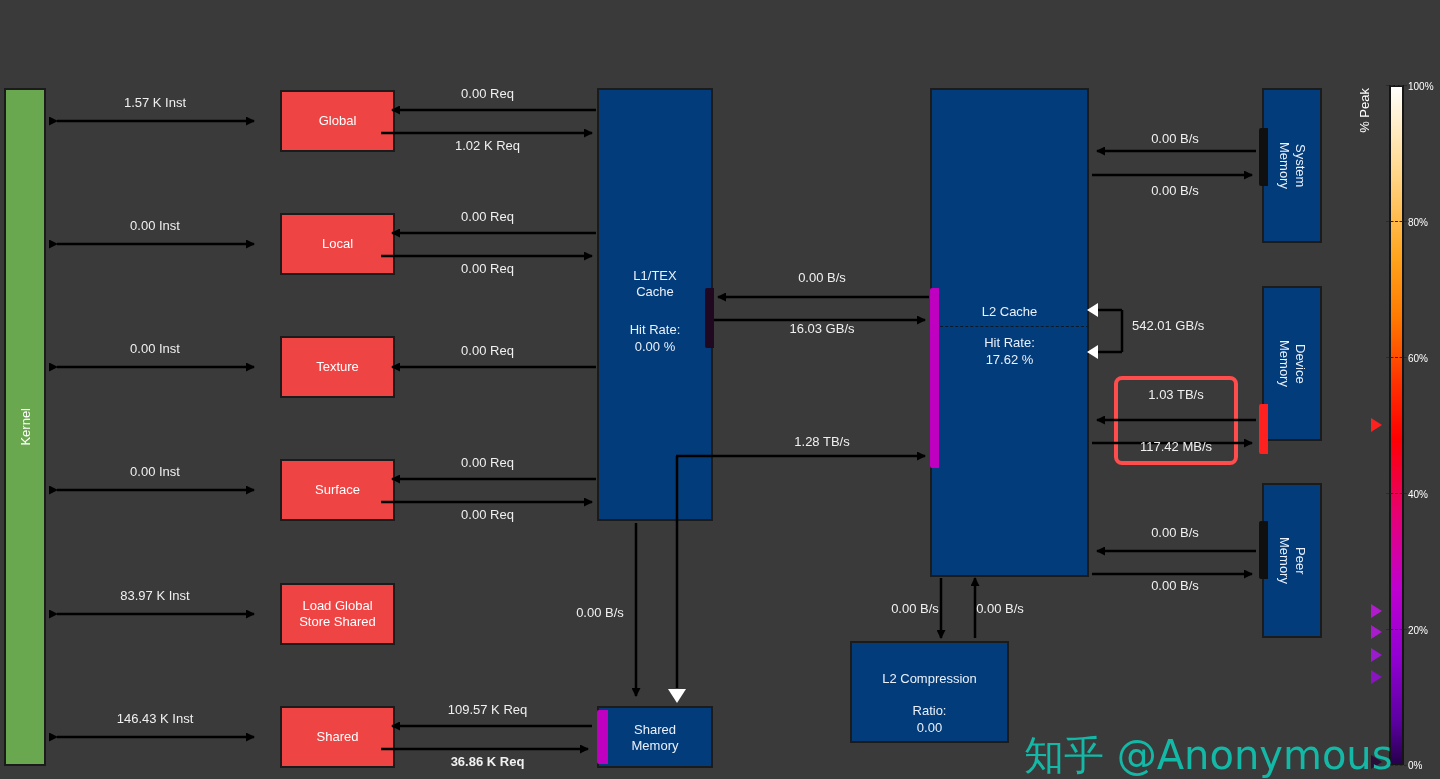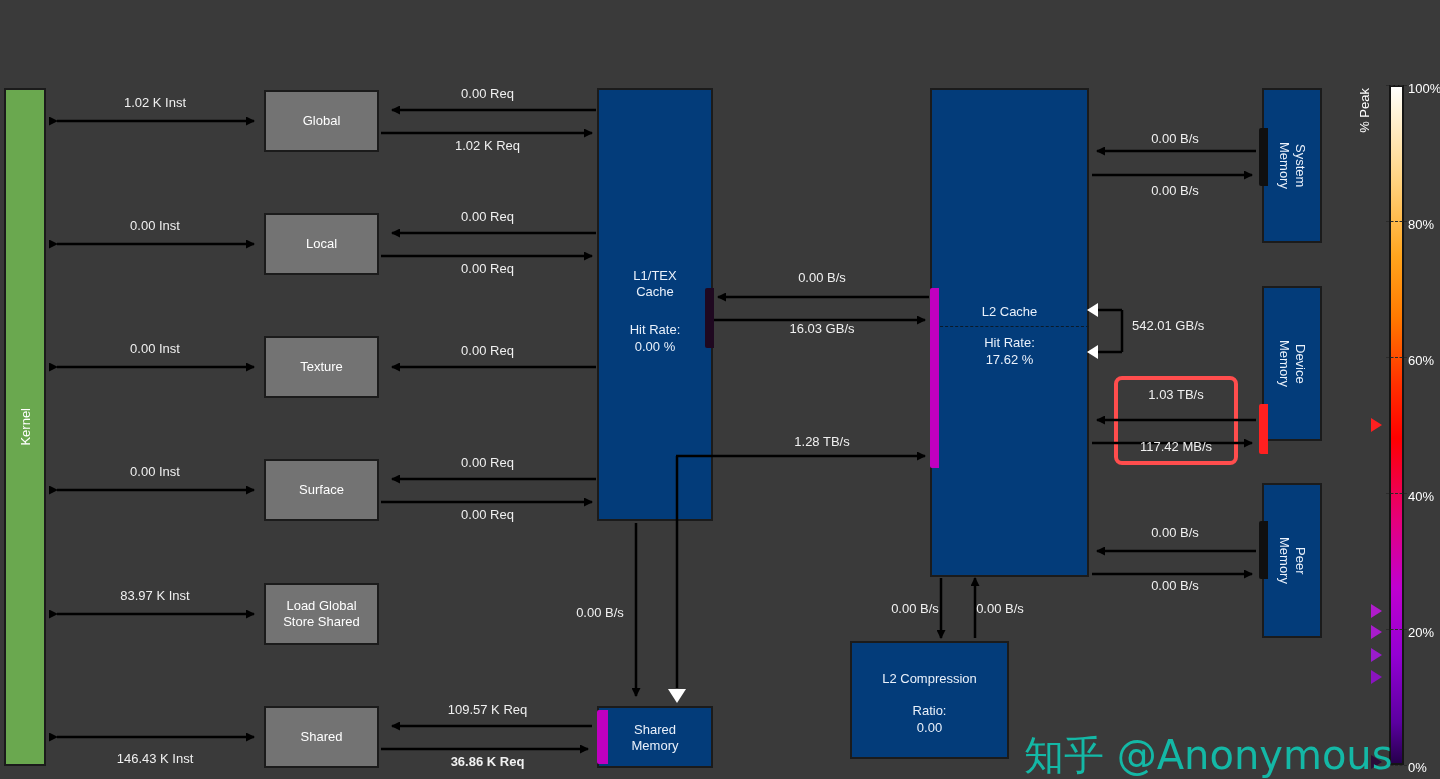--- a/index.html
+++ b/index.html
@@ -16,21 +16,21 @@
 
   #title {
     position: absolute; left: 0; top: 4px; width: 1440px;
     text-align: center; color: #ffffff; font-size: 15px;
   }
 
   
   .box { position: absolute; border: 2px solid #1b1b1b; display: flex;
          align-items: center; justify-content: center; text-align: center;
          color: #ffffff; font-size: 13px; line-height: 1.25; }
-  .green { background: #737373; }
+  .green { background: #ef4444; margin-left: 16px; }
   .blue  { background: #033c7a; color: #eaf1fb; }
 
   .vtext { writing-mode: vertical-rl; transform: rotate(180deg); }
   .vtext-d { writing-mode: vertical-rl; }
 
   
   #kernel { position: absolute; left: 4px; top: 88px; width: 42px; height: 678px;
             background: #6aa84f; border: 2px solid #1b1b1b;
             display: flex; align-items: center; justify-content: center;
             color: #fff; font-size: 13px; }
@@ -45,21 +45,21 @@
   #highlight { position: absolute; left: 1114px; top: 376px; width: 124px; height: 89px;
                border: 4px solid #ff4d4d; border-radius: 8px; }
 
   
   #scalebar { position: absolute; left: 1389px; top: 85px; width: 15px; height: 680px;
               border: 2px solid #151515;
               background: linear-gradient(to bottom,
                  #ffffff 0%, #fff6e0 3%, #ffd27f 14%, #ffa51e 25%,
                  #ff7a00 34%, #ff3000 44%, #ff0000 52%,
                  #e5007a 64%, #c000d0 74%, #9400d3 84%, #5b00a0 94%, #26004d 100%); }
-  .tick { position: absolute; color: #ffffff; font-size: 13px; left: 1408px; }
+  .tick { position: absolute; color: #ffffff; font-size: 10px; left: 1408px; }
   .tickline { position: absolute; left: 1386px; width: 21px; height: 0;
               border-top: 1px dashed #2a2a2a; }
   #peaklabel { position: absolute; left: 1357px; top: 88px; color: #ffffff; font-size: 13px; }
 
   .marker { position: absolute; width: 0; height: 0;
             border-top: 7px solid transparent; border-bottom: 7px solid transparent; }
 
   
   #watermark { position: absolute; left: 1024px; top: 728px;
                font-size: 40px; color: #14b8a6; white-space: nowrap;
@@ -114,21 +114,21 @@
   </div>
 
   <div class="accent" style="left:930px; top:288px; width:9px; height:180px; background:#c000c0;"></div>
 
   <div class="box blue" style="left:597px; top:706px; width:116px; height:62px; display:block;">
     <div style="position:absolute; left:0; right:0; top:14px; white-space:pre-line;">Shared
 Memory</div>
   </div>
   <div class="accent" style="left:597px; top:710px; width:11px; height:54px; background:#c000c0;"></div>
 
-  <div class="box blue" style="left:850px; top:641px; width:159px; height:118px; display:block;">
+  <div class="box blue" style="left:850px; top:641px; width:159px; height:102px; display:block;">
     <div style="position:absolute; left:0; right:0; top:28px;">L2 Compression</div>
     <div style="position:absolute; left:0; right:0; top:60px;">Ratio:</div>
     <div style="position:absolute; left:0; right:0; top:77px;">0.00</div>
   </div>
 
   <div class="box blue" style="left:1262px; top:88px; width:60px; height:155px;">
     <span class="vtext-d" style="white-space:pre-line;">System
 Memory</span>
   </div>
   <div class="accent" style="left:1259px; top:128px; width:9px; height:58px; background:#101010;"></div>
@@ -206,26 +206,26 @@
     <g stroke="none" fill="#ffffff">
       <path d="M1098,303 L1087,310 L1098,317 z"></path>
       <path d="M1098,345 L1087,352 L1098,359 z"></path>
       <path d="M668,689 L686,689 L677,703 z"></path>
     </g>
     <g stroke="#000" stroke-width="2.5" fill="none">
       <path d="M677,456 L677,688"></path>
     </g>
   </svg>
 
-  <div class="lbl center" style="left:60px; top:95px; width:190px;">1.02 K Inst</div>
+  <div class="lbl center" style="left:60px; top:95px; width:190px;">1.57 K Inst</div>
   <div class="lbl center" style="left:60px; top:218px; width:190px;">0.00 Inst</div>
   <div class="lbl center" style="left:60px; top:341px; width:190px;">0.00 Inst</div>
   <div class="lbl center" style="left:60px; top:464px; width:190px;">0.00 Inst</div>
   <div class="lbl center" style="left:60px; top:588px; width:190px;">83.97 K Inst</div>
-  <div class="lbl center" style="left:60px; top:711px; width:190px;margin-top:40px;">146.43 K Inst</div>
+  <div class="lbl center" style="left:60px; top:711px; width:190px;">146.43 K Inst</div>
 
   <div class="lbl center" style="left:390px; top:86px;  width:195px;">0.00 Req</div>
   <div class="lbl center" style="left:390px; top:138px; width:195px;">1.02 K Req</div>
   <div class="lbl center" style="left:390px; top:209px; width:195px;">0.00 Req</div>
   <div class="lbl center" style="left:390px; top:261px; width:195px;">0.00 Req</div>
   <div class="lbl center" style="left:390px; top:343px; width:195px;">0.00 Req</div>
   <div class="lbl center" style="left:390px; top:455px; width:195px;">0.00 Req</div>
   <div class="lbl center" style="left:390px; top:507px; width:195px;">0.00 Req</div>
   <div class="lbl center" style="left:390px; top:702px; width:195px;">109.57 K Req</div>
   <div class="lbl center" style="left:390px; top:754px; width:195px;font-weight:bold;">36.86 K Req</div>

